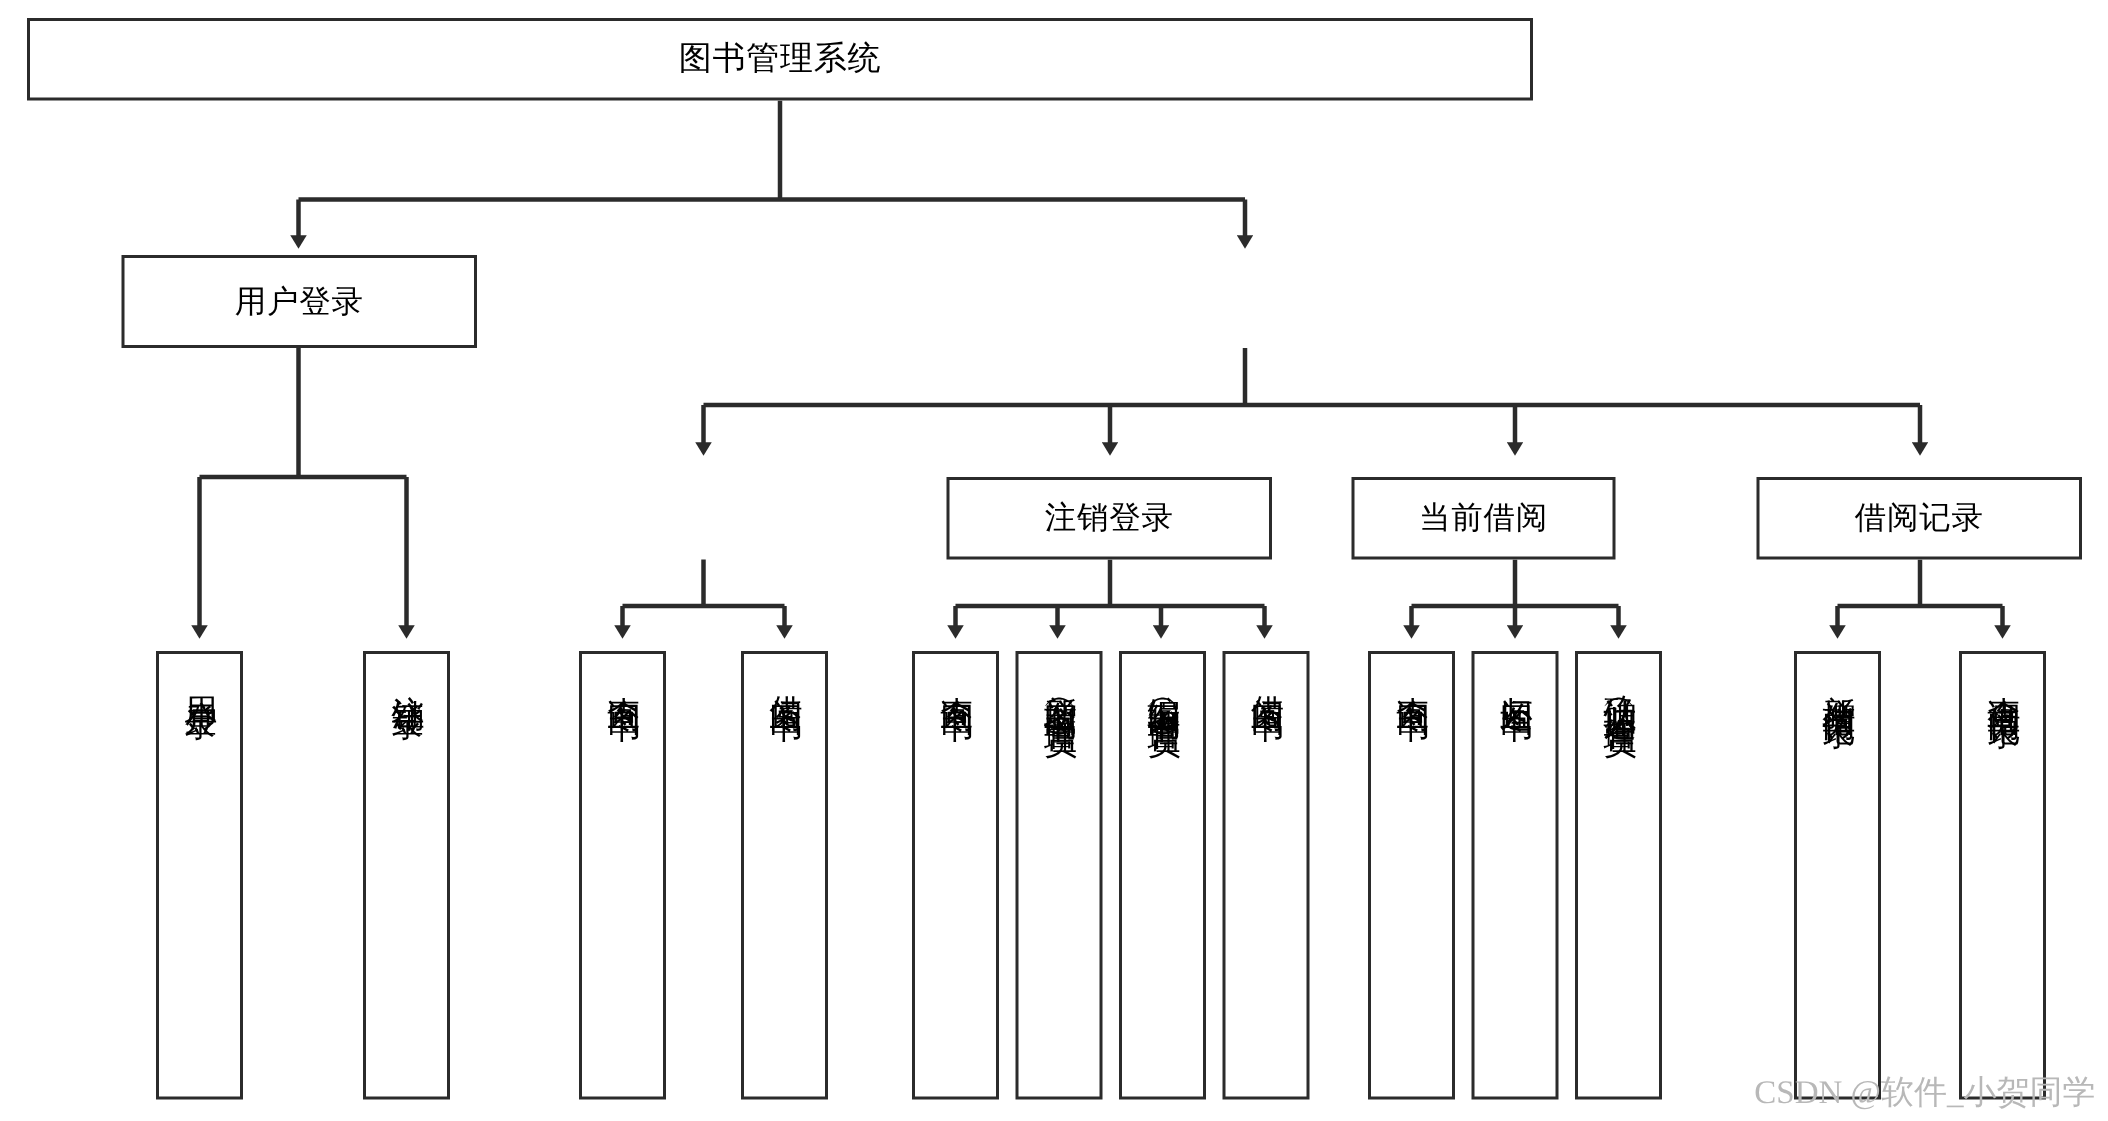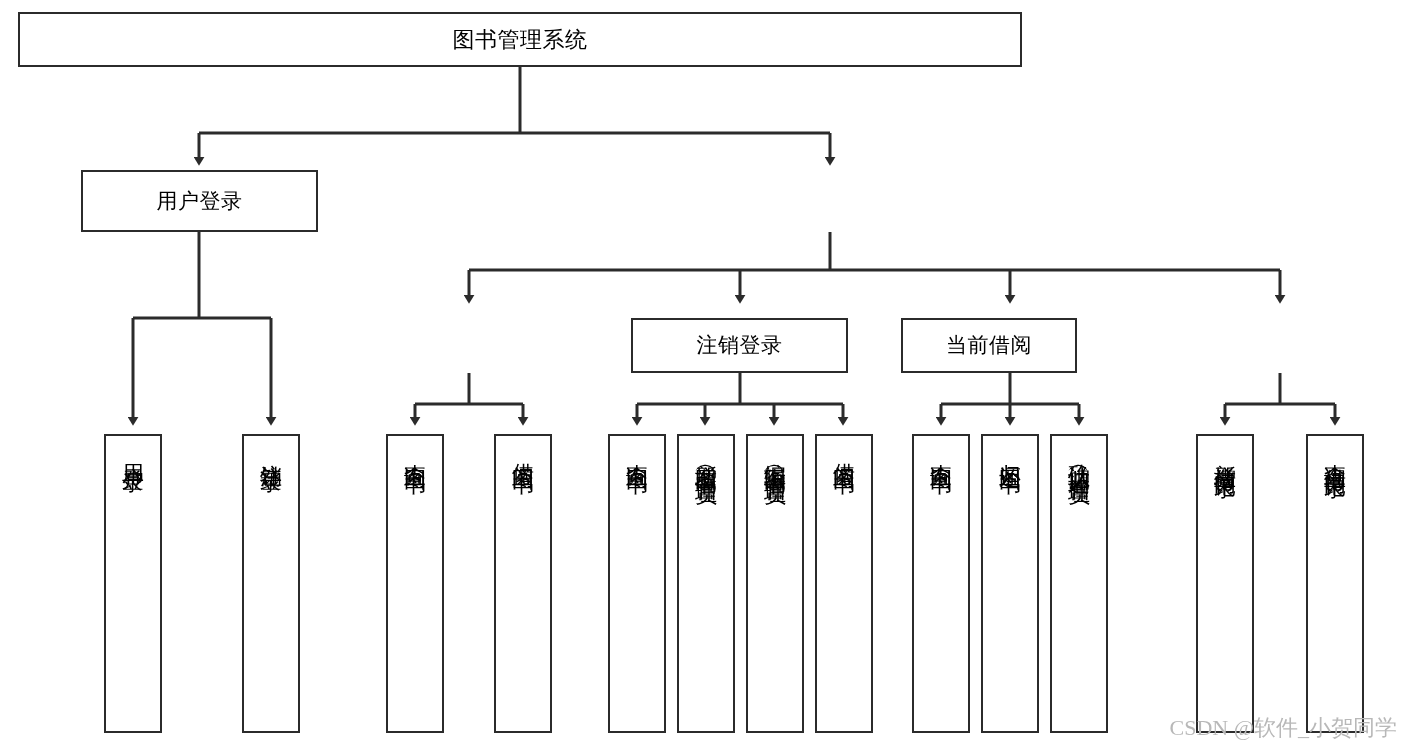--- a/index.html
+++ b/index.html
@@ -135,20 +135,23 @@
   <div class="node h" style="left:81px; top:170px; width:237px; height:62px;">
     <span class="node-label">用户登录</span>
   </div>
 
   <div class="node h" style="left:631px; top:318px; width:217px; height:55px;">
     <span class="node-label">注销登录</span>
   </div>
   <div class="node h" style="left:901px; top:318px; width:176px; height:55px;">
     <span class="node-label">当前借阅</span>
   </div>
+  <div class="node h" style="left:1171px; top:318px; width:217px; height:55px;">
+    <span class="node-label">借阅记录</span>
+  </div>
 
   <div class="node v" style="left:104px; top:434px; width:58px; height:299px;">
     <span class="node-label">用户登录</span>
   </div>
   <div class="node v" style="left:242px; top:434px; width:58px; height:299px;">
     <span class="node-label">注销登录</span>
   </div>
 
   <div class="node v" style="left:386px; top:434px; width:58px; height:299px;">
     <span class="node-label">查询图书</span>

